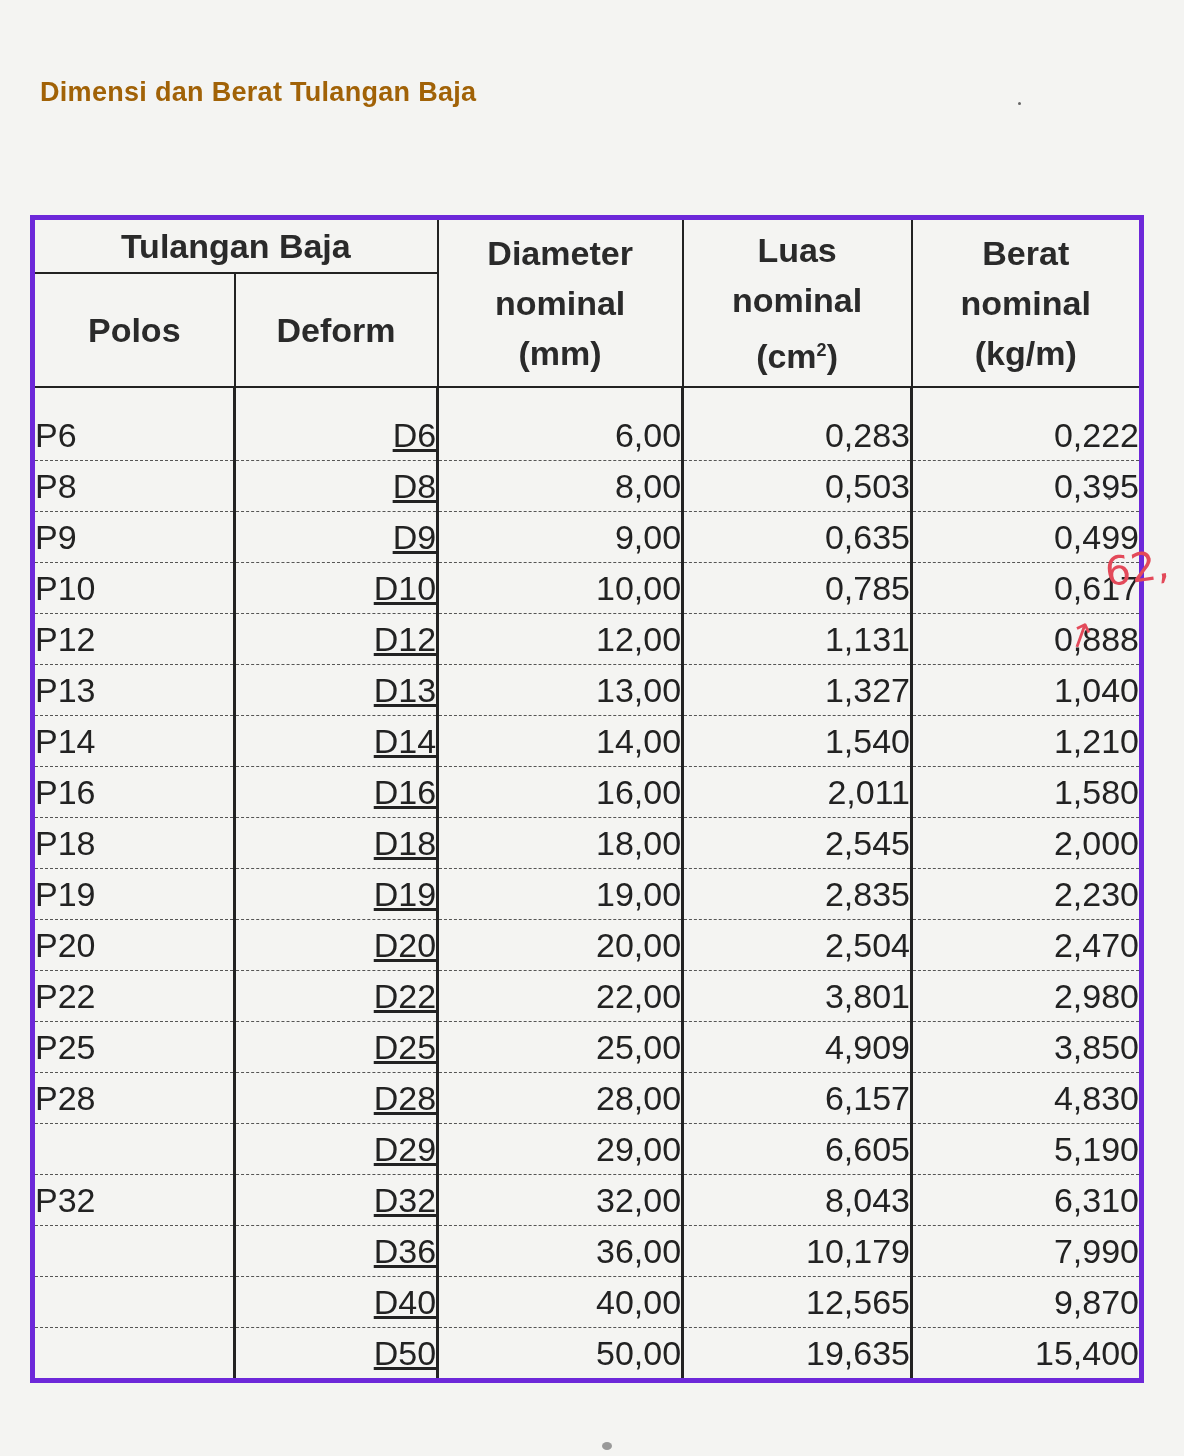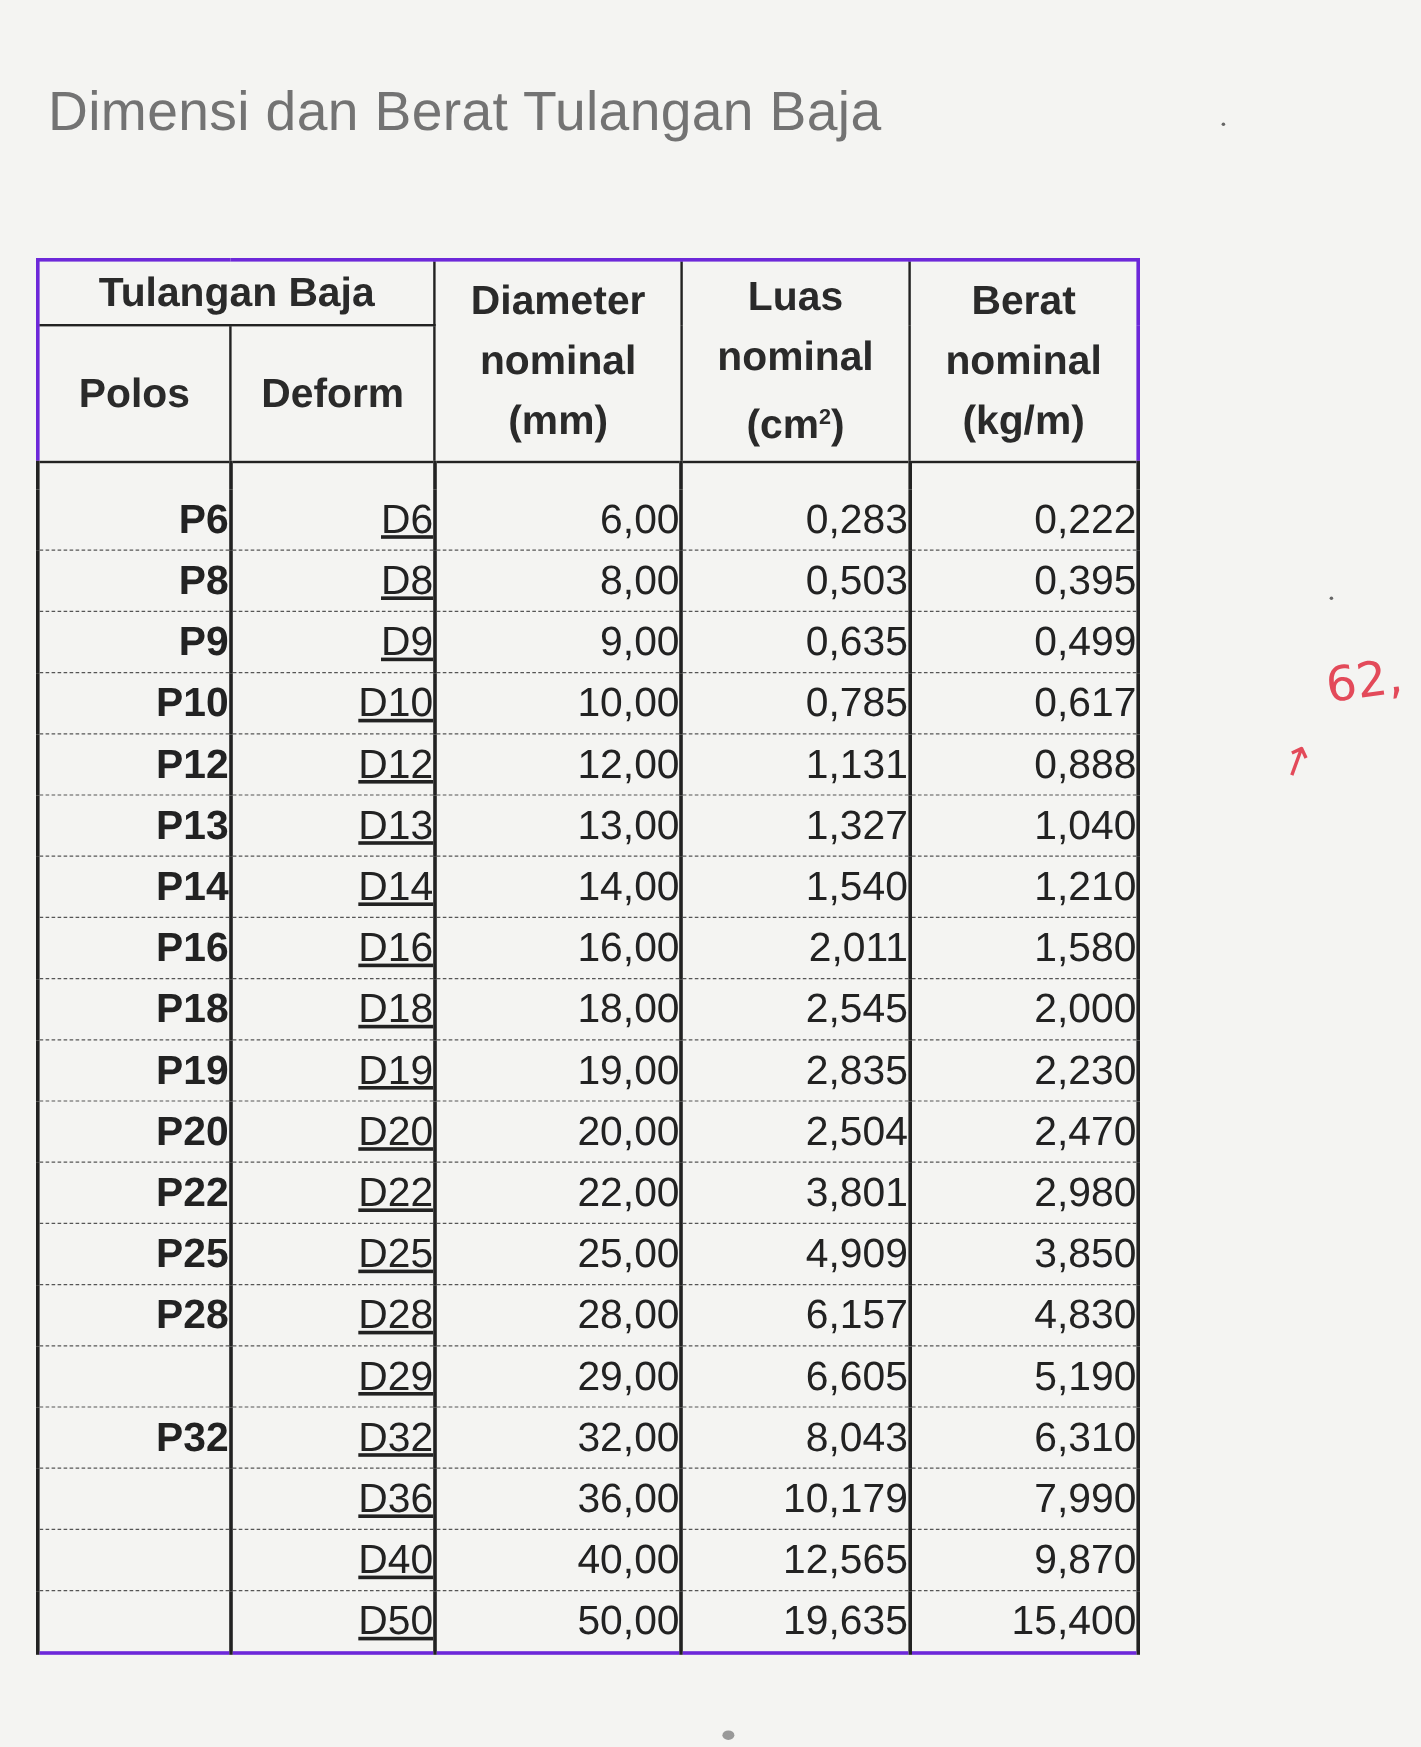--- a/index.html
+++ b/index.html
@@ -6,49 +6,49 @@
   body {
     width: 1184px; height: 1456px;
     background: #f4f4f2;
     position: relative;
     overflow: hidden;
     font-family: "Liberation Sans", "DejaVu Sans", sans-serif;
     color: #222;
   }
   .title {
     position: absolute; left: 40px; top: 68px;
-    font-weight: normal; font-size: 46px; line-height: 48px;
-    color: #737373; letter-spacing: 0.3px;
+    font-weight: bold; font-size: 27px; line-height: 48px;
+    color: #a16207; letter-spacing: 0.3px;
   }
   table.steel {
     position: absolute; left: 30px; top: 215px;
-    width: 920px;
+    width: 1114px;
     border-collapse: collapse;
-    border: 3px solid #6d28d9;
+    border: 5px solid #6d28d9;
     font-size: 34px;
   }
   table.steel th {
     font-weight: bold; color: #2a2a2a;
     border: 2px solid #222;
     padding: 0 6px;
     text-align: center;
     line-height: 50px;
   }
   th.group { height: 52px; }
   th.sub { height: 112px; }
   table.steel td {
     height: 50px; line-height: 50px;
     border-left: 3px solid #222; border-right: 3px solid #222;
     border-bottom: 1px dashed #555;
     padding: 0;
     color: #222;
   }
   tr.spacer td { height: 22px; border-bottom: none; }
   tr.last td { border-bottom: none; }
-  td.c1 { width: 184px; padding-left: 38px; text-align: right; font-weight: bold; }
+  td.c1 { width: 184px; padding-left: 38px; text-align: left; }
   td.c2 { width: 186px; padding-left: 40px; text-align: right; text-decoration: underline; }
   td.num { text-align: right; padding-right: 40px; }
   td.c3 { width: 225px; }
   td.c4 { width: 210px; margin-top: 20px; }
   td.c5 { width: 210px; }
   sup { font-size: 18px; }
   .annot {
     position: absolute; left: 1105px; top: 545px;
     color: #e34a5a; font-size: 40px; font-family: "DejaVu Sans", sans-serif;
     transform: rotate(-8deg);

